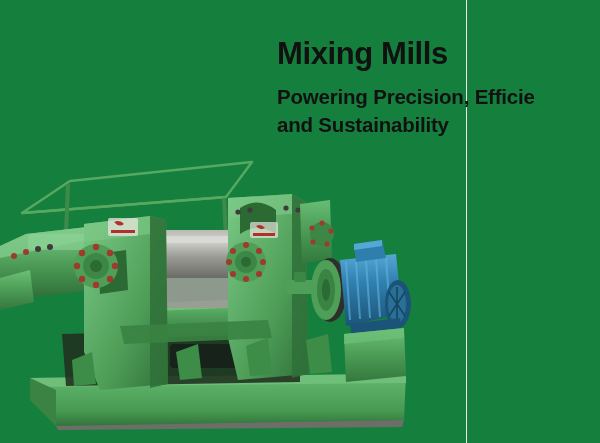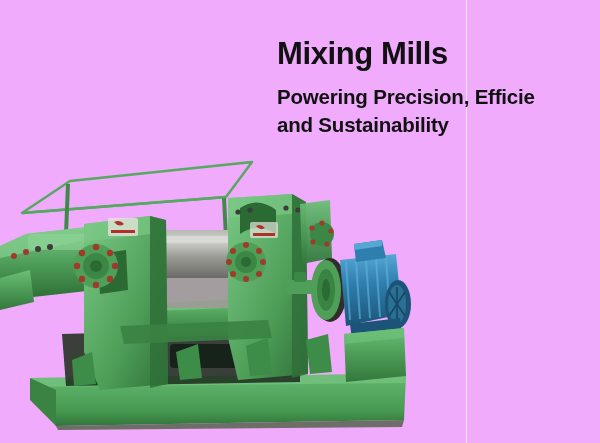--- a/index.html
+++ b/index.html
@@ -8,21 +8,21 @@
     padding: 0;
     background: #ffffff;
   }
   body {
     font-family: "Liberation Sans", sans-serif;
   }
   .page {
     position: relative;
     width: 600px;
     height: 443px;
-    background: #f0abfc;
+    background: #15803d;
     overflow: hidden;
   }
 
   
   .divider {
     position: absolute;
     left: 466px;
     top: 0;
     width: 1px;
     height: 443px;

